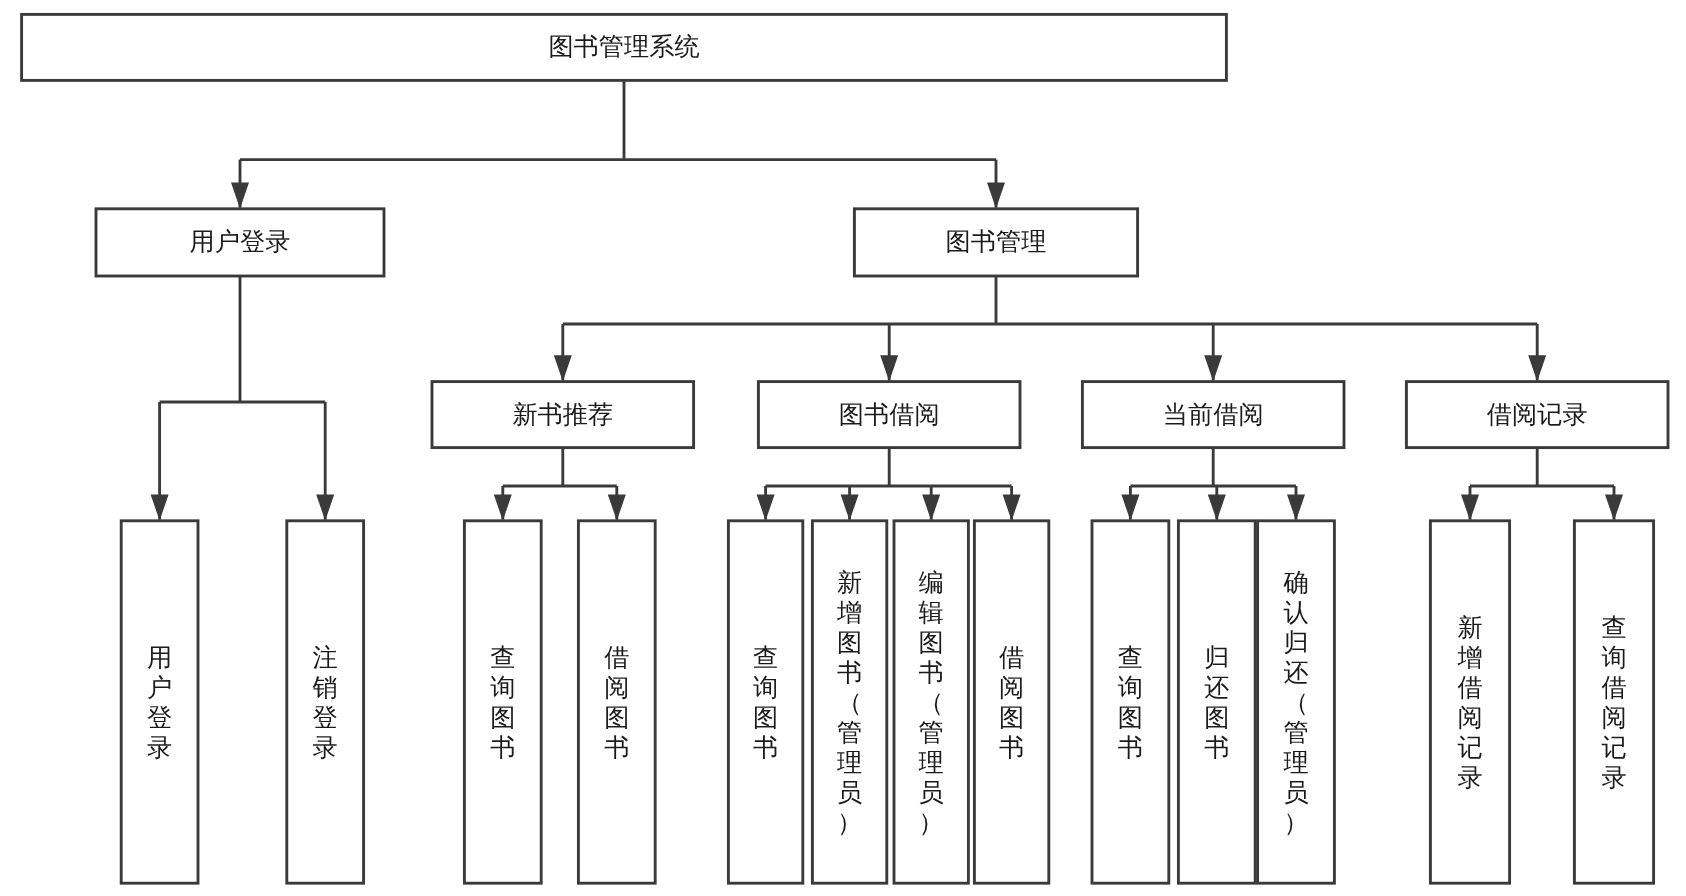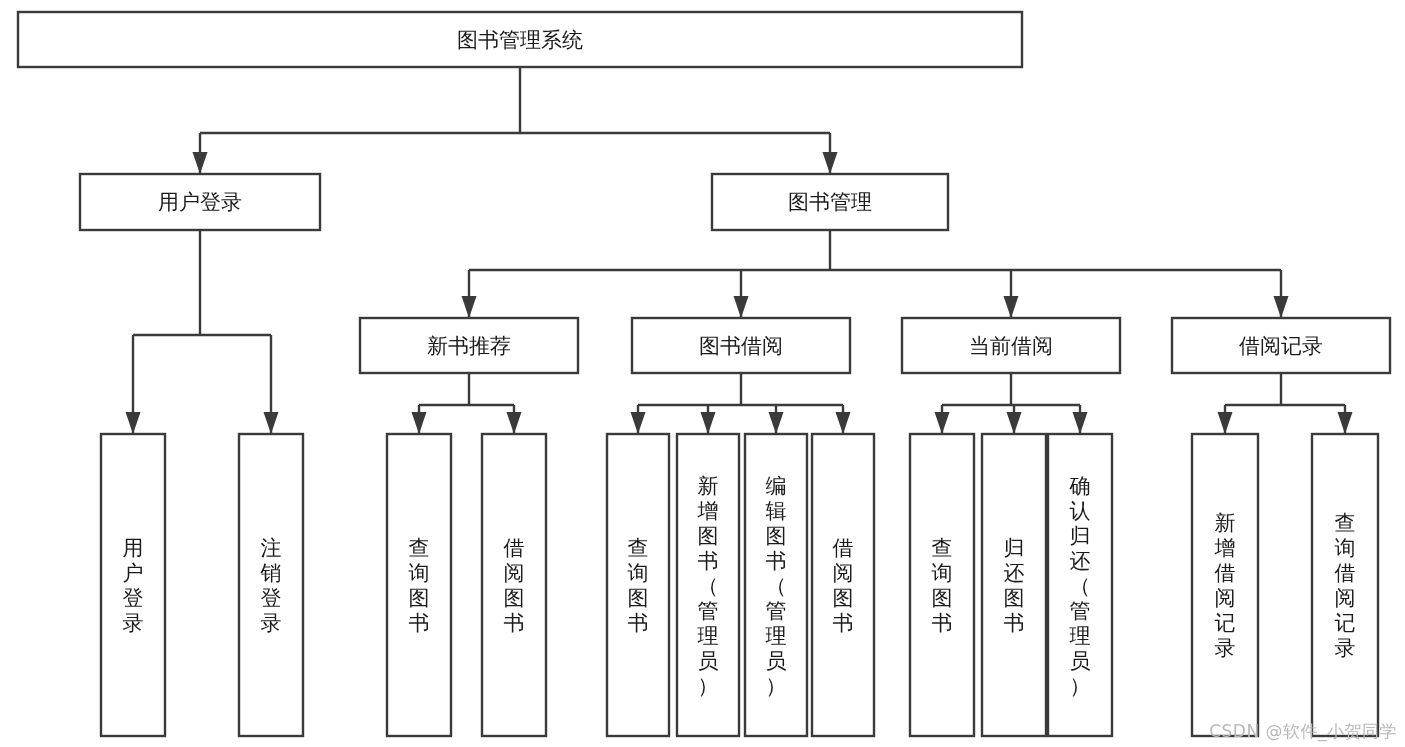--- a/index.html
+++ b/index.html
@@ -201,14 +201,13 @@
         <g>
           <rect x="1192" y="434" width="66" height="302" class="node-box"></rect>
           <text class="node-label-vertical"><tspan x="1225" y="530">新</tspan><tspan x="1225" y="555">增</tspan><tspan x="1225" y="580">借</tspan><tspan x="1225" y="605">阅</tspan><tspan x="1225" y="630">记</tspan><tspan x="1225" y="655">录</tspan></text>
         </g>
         <g>
           <rect x="1312" y="434" width="66" height="302" class="node-box"></rect>
           <text class="node-label-vertical"><tspan x="1345" y="530">查</tspan><tspan x="1345" y="555">询</tspan><tspan x="1345" y="580">借</tspan><tspan x="1345" y="605">阅</tspan><tspan x="1345" y="630">记</tspan><tspan x="1345" y="655">录</tspan></text>
         </g>
       </g>
   </svg>
-  <div class="watermark">CSDN @软件_小贺同学</div>
 </div>
 
 </body></html>

